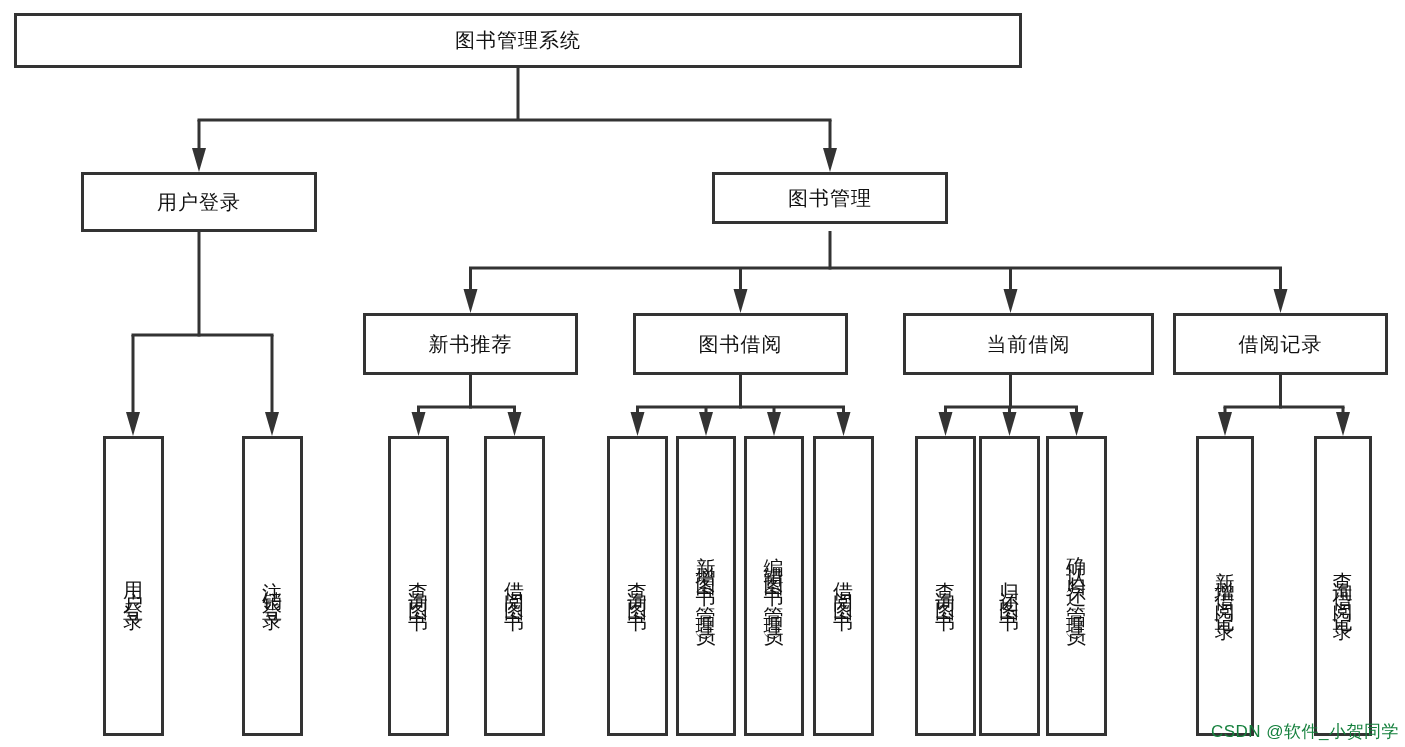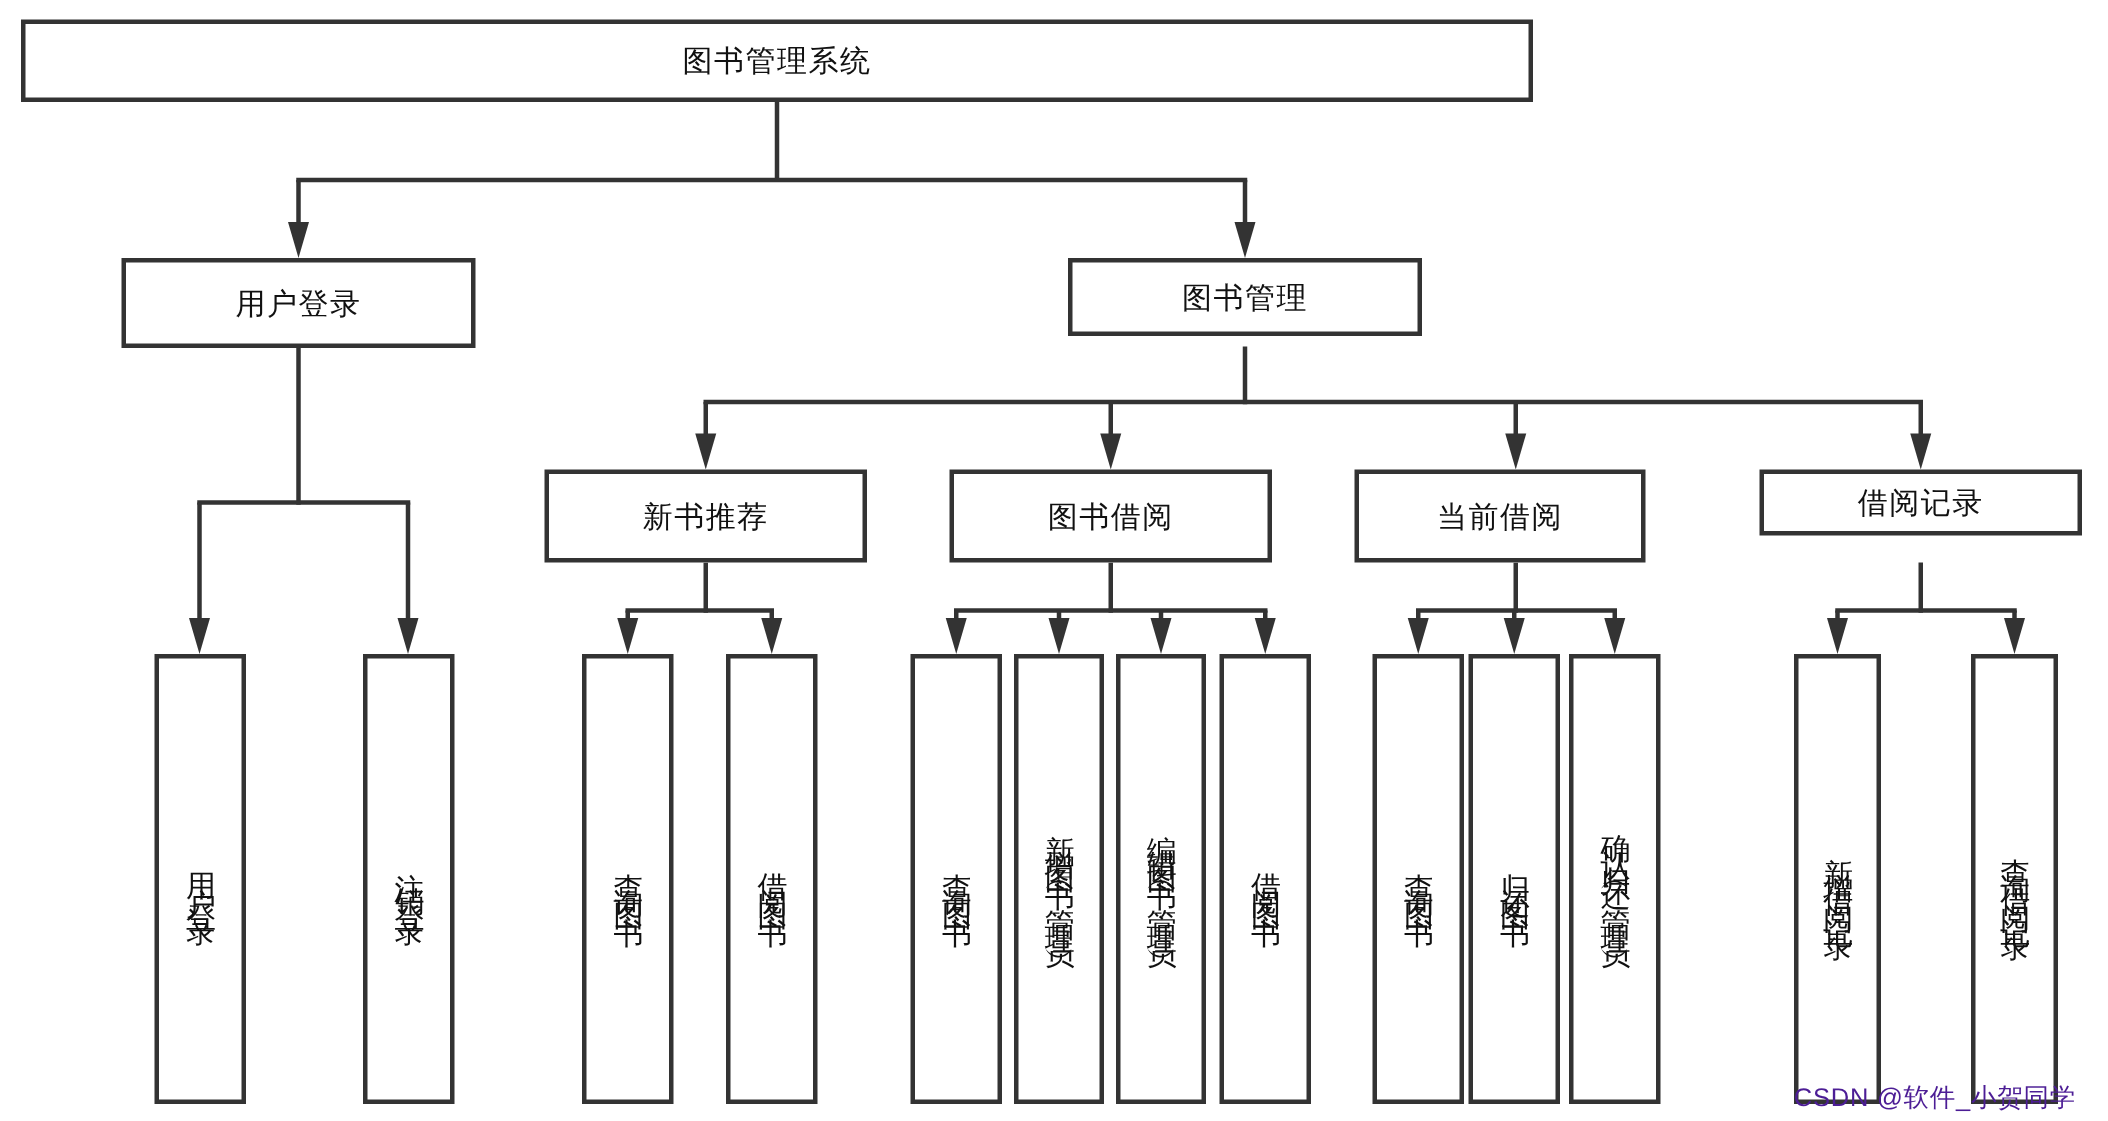--- a/index.html
+++ b/index.html
@@ -33,24 +33,24 @@
   }
   .node.v .vlbl {
     writing-mode: vertical-rl;
     font-size: 20px;
     color: #111111;
     letter-spacing: 10px;
     line-height: 1;
   }
   .watermark {
     position: absolute;
-    right: 21px;
+    right: 6px;
     bottom: 4px;
     font-size: 17px;
-    color: #4c1d95;
+    color: #15803d;
     letter-spacing: 0.5px;
     white-space: nowrap;
     text-align: center;
   }
 </style>
 </head>
 <body>
 
 <div class="stage">
 
@@ -130,24 +130,24 @@
   <div class="node" style="left:712px;top:172px;width:236px;height:52px">
     <span class="lbl">图书管理</span>
   </div>
 
   <div class="node" style="left:633px;top:313px;width:215px;height:62px">
     <span class="lbl">图书借阅</span>
   </div>
   <div class="node" style="left:363px;top:313px;width:215px;height:62px">
     <span class="lbl">新书推荐</span>
   </div>
-  <div class="node" style="left:903px;top:313px;width:194px;height:62px">
+  <div class="node" style="left:903px;top:313px;width:251px;height:62px">
     <span class="lbl">当前借阅</span>
   </div>
-  <div class="node" style="left:1173px;top:313px;width:215px;height:44px">
+  <div class="node" style="left:1173px;top:313px;width:215px;height:62px">
     <span class="lbl">借阅记录</span>
   </div>
 
   <div class="node v" style="left:103px;top:436px;width:61px;height:300px">
     <span class="vlbl">用户登录</span>
   </div>
   <div class="node v" style="left:242px;top:436px;width:61px;height:300px">
     <span class="vlbl">注销登录</span>
   </div>
 

